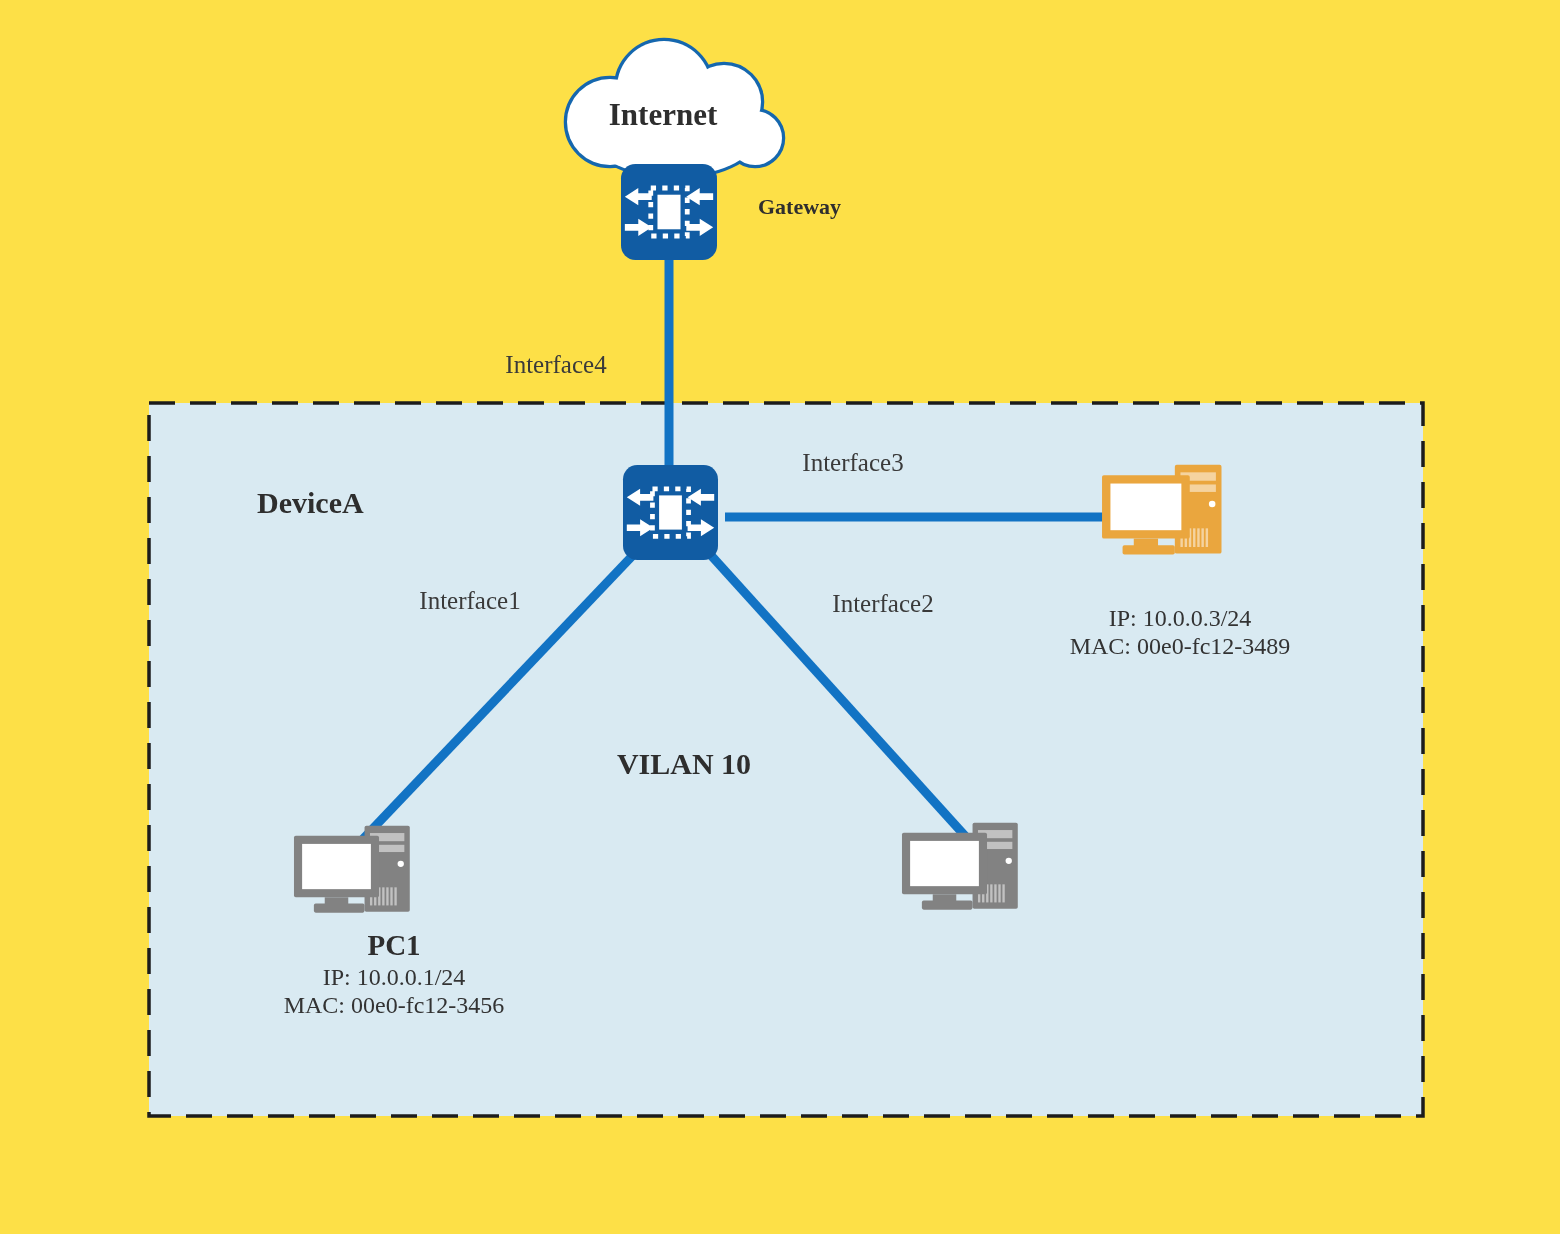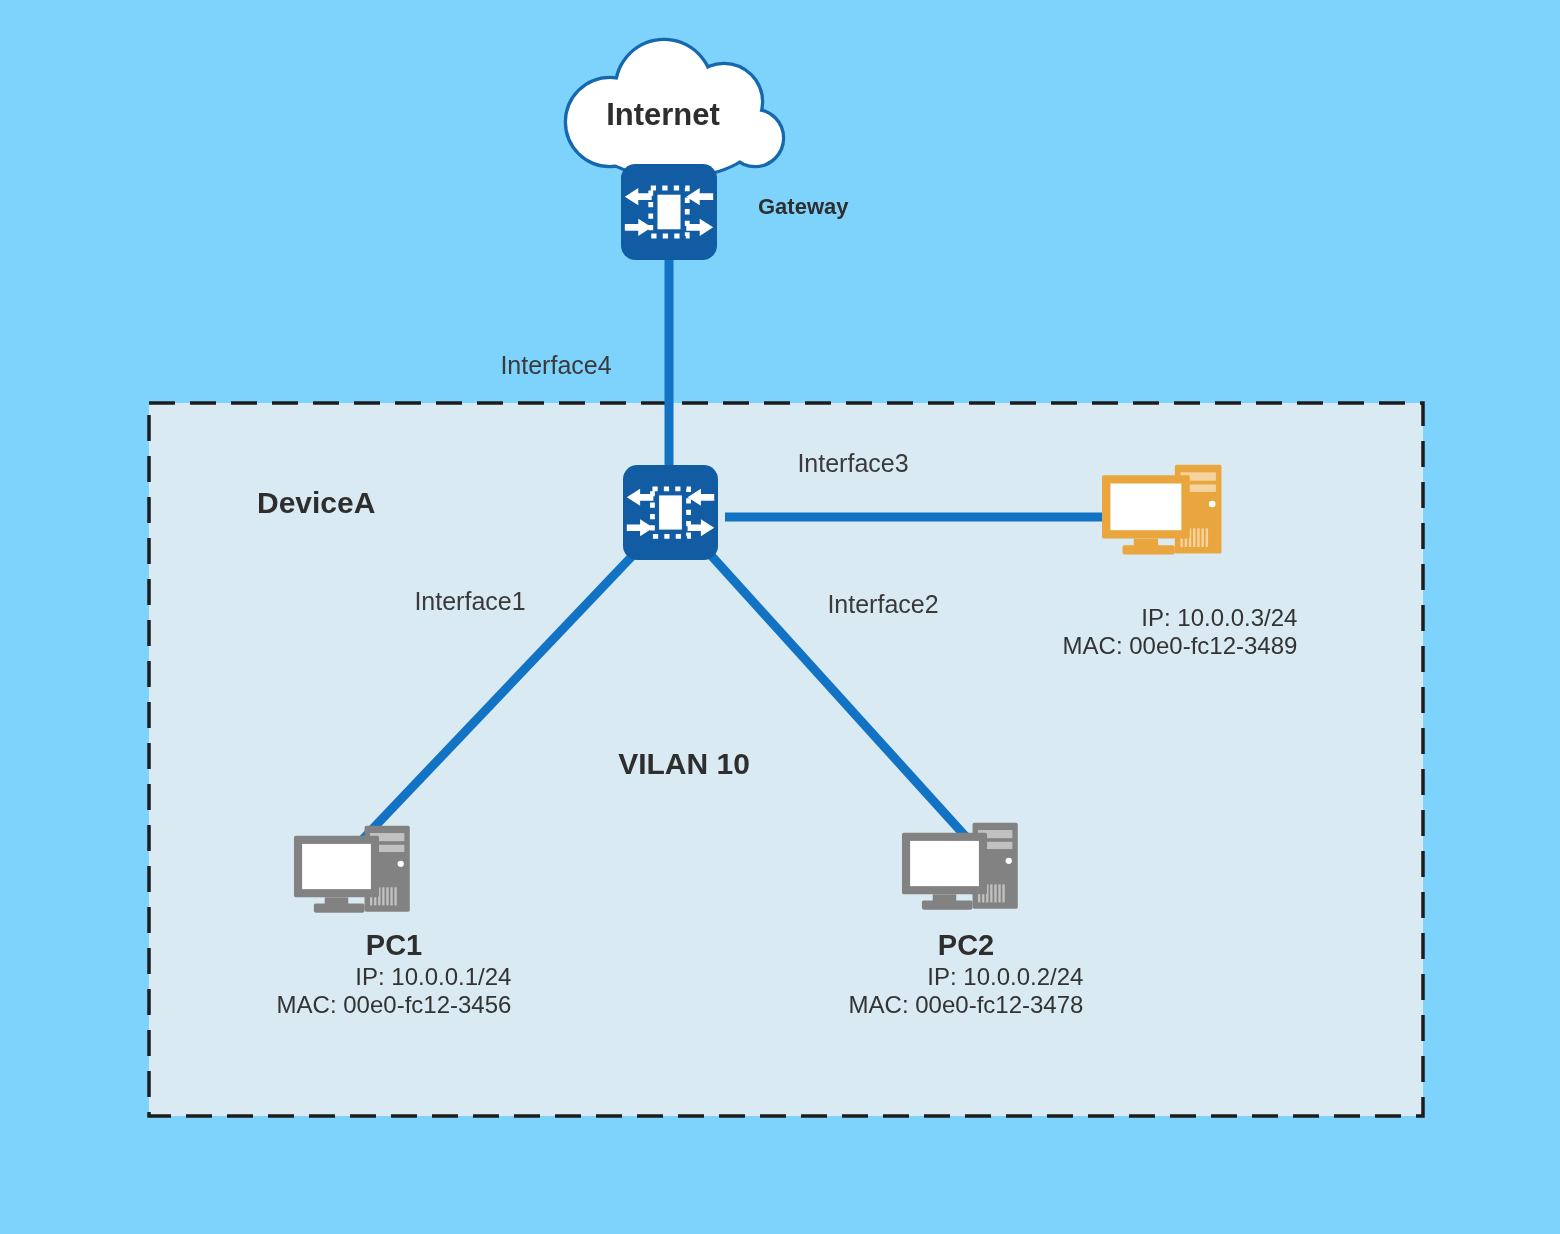--- a/index.html
+++ b/index.html
@@ -8,21 +8,21 @@
     --cloud_blue:#1567AE;
     --pc_gray:#828282;
     --pc_orange:#EAA63E;
     --vlan_bg:#D9EAF2;
     --dash_border:#1C1C1C;
     --text_dark:#2E2E2E;
   }
   html,body{margin:0;padding:0;background:#fff;}
   .canvas{
     position:relative;width:1560px;height:1234px;overflow:hidden;
-    background:#7dd3fc;font-family:Liberation Sans, sans-serif;
+    background:#fde047;font-family:Liberation Serif, serif;
   }
   svg{display:block;}
   .layer{position:absolute;left:0;top:0;}
   .vlan-fill{fill:var(--vlan_bg);stroke:var(--dash_border);stroke-width:3.5;stroke-dasharray:26 15;}
   .net-line{stroke:var(--line_blue);stroke-width:9;fill:none;}
   
   .cloud{position:absolute;left:552px;top:36px;width:250px;height:150px;z-index:2;}
   .cloud-stroke{fill:#fff;stroke:var(--cloud_blue);stroke-width:6.5;}
   .cloud-fill{fill:#fff;stroke:none;}
   
@@ -50,21 +50,21 @@
   .gateway-label{left:758px;top:194px;font-size:22px;font-weight:700;}
   .device-label{left:257px;top:486px;font-size:30px;font-weight:700;}
   .vlan-label{left:684px;top:747px;font-size:30px;font-weight:700;}
   .iface{font-size:25px;color:#3A3A3A;font-weight:400;}
   .if4{left:556px;top:351px;}
   .if3{left:853px;top:449px;}
   .if1{left:446px;top:587px;margin-left:24px;}
   .if2{left:883px;top:590px;text-align:center;}
   .pc-block{position:absolute;text-align:center;transform:translateX(-50%);z-index:4;}
   .pc-block .pc-name{font-size:29px;font-weight:700;color:var(--text_dark);line-height:35px;}
-  .pc-block .pc-detail{font-size:24px;color:#333;line-height:28px;text-align:right;}
+  .pc-block .pc-detail{font-size:24px;color:#333;line-height:28px;}
   .pc1-block{left:350px;top:928px;margin-left:44px;}
   .pc2-block{left:966px;top:928px;}
   .pc3-block{left:1180px;top:604px;}
   .caption{left:768px;top:1141px;font-size:26px;color:#333;}
 </style>
 </head>
 <body>
 
 <div class="canvas">
 
@@ -173,24 +173,19 @@
   <div class="lbl ctr iface if4">Interface4</div>
   <div class="lbl ctr iface if3">Interface3</div>
   <div class="lbl ctr iface if1">Interface1</div>
   <div class="lbl ctr iface if2">Interface2</div>
 
   <div class="pc-block pc1-block">
     <div class="pc-name">PC1</div>
     <div class="pc-detail">IP: 10.0.0.1/24</div>
     <div class="pc-detail">MAC: 00e0-fc12-3456</div>
   </div>
-  <div class="pc-block pc2-block">
-    <div class="pc-name">PC2</div>
-    <div class="pc-detail">IP: 10.0.0.2/24</div>
-    <div class="pc-detail">MAC: 00e0-fc12-3478</div>
-  </div>
   <div class="pc-block pc3-block">
     <div class="pc-detail">IP: 10.0.0.3/24</div>
     <div class="pc-detail">MAC: 00e0-fc12-3489</div>
   </div>
 
 
 </div>
 
 </body></html>

